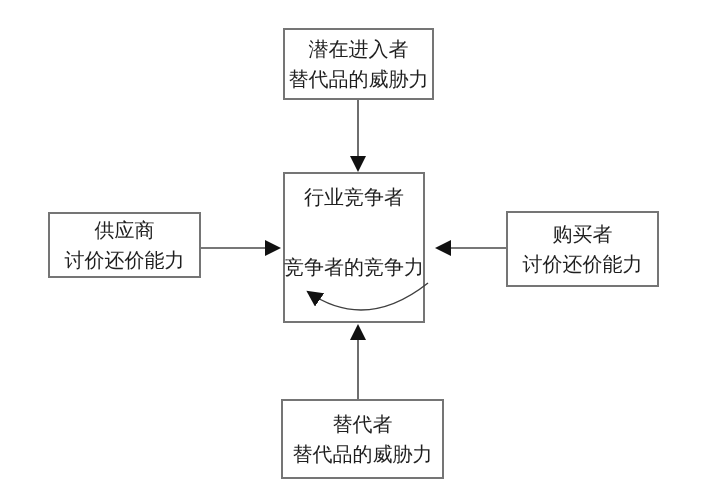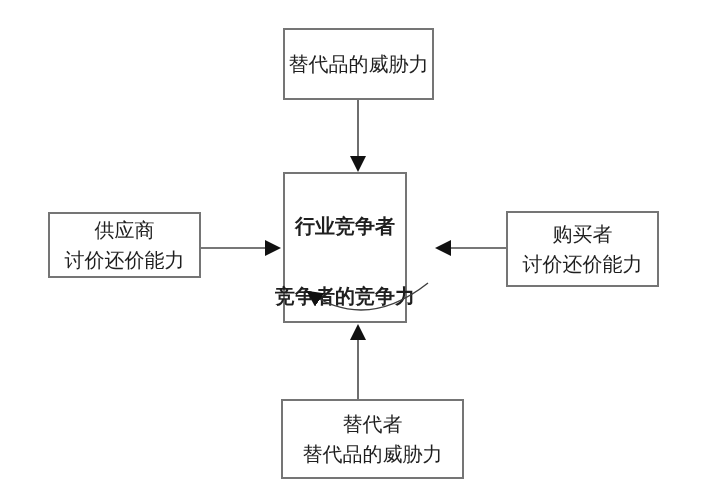--- a/index.html
+++ b/index.html
@@ -26,42 +26,42 @@
     justify-content: center;
     text-align: center;
     color: var(--text, #1f1f1f);
     font-size: 20px;
     line-height: 30px;
     white-space: nowrap;
   }
   #box-top    { left: 283px; top: 28px;  width: 151px; height: 72px; }
   #box-left   { left: 48px;  top: 212px; width: 153px; height: 66px; justify-content: center; }
   #box-right  { left: 506px; top: 211px; width: 153px; height: 76px; justify-content: center; }
-  #box-bottom { left: 281px; top: 399px; width: 183px; height: 80px; }
+  #box-bottom { left: 281px; top: 399px; width: 163px; height: 80px; }
   #box-center {
-    left: 283px; top: 172px; width: 124px; height: 151px;
+    left: 283px; top: 172px; width: 142px; height: 151px;
     justify-content: flex-start;
-    padding-top: 37px;
-    font-weight: bold;
+    padding-top: 8px;
   }
   #box-center .line2 { margin-top: 40px; }
   svg.arrows-layer {
     position: absolute;
     left: 0; top: 0;
     width: 707px; height: 500px;
     pointer-events: none;
     z-index: 5;
   }
 </style>
 </head>
 <body>
 
 <div class="canvas">
 
   <div class="box" id="box-top">
+    <span class="line1">潜在进入者</span>
     <span class="line2">替代品的威胁力</span>
   </div>
 
   <div class="box" id="box-left">
     <span class="line1">供应商</span>
     <span class="line2">讨价还价能力</span>
   </div>
 
   <div class="box" id="box-center">
     <span class="line1">行业竞争者</span>

